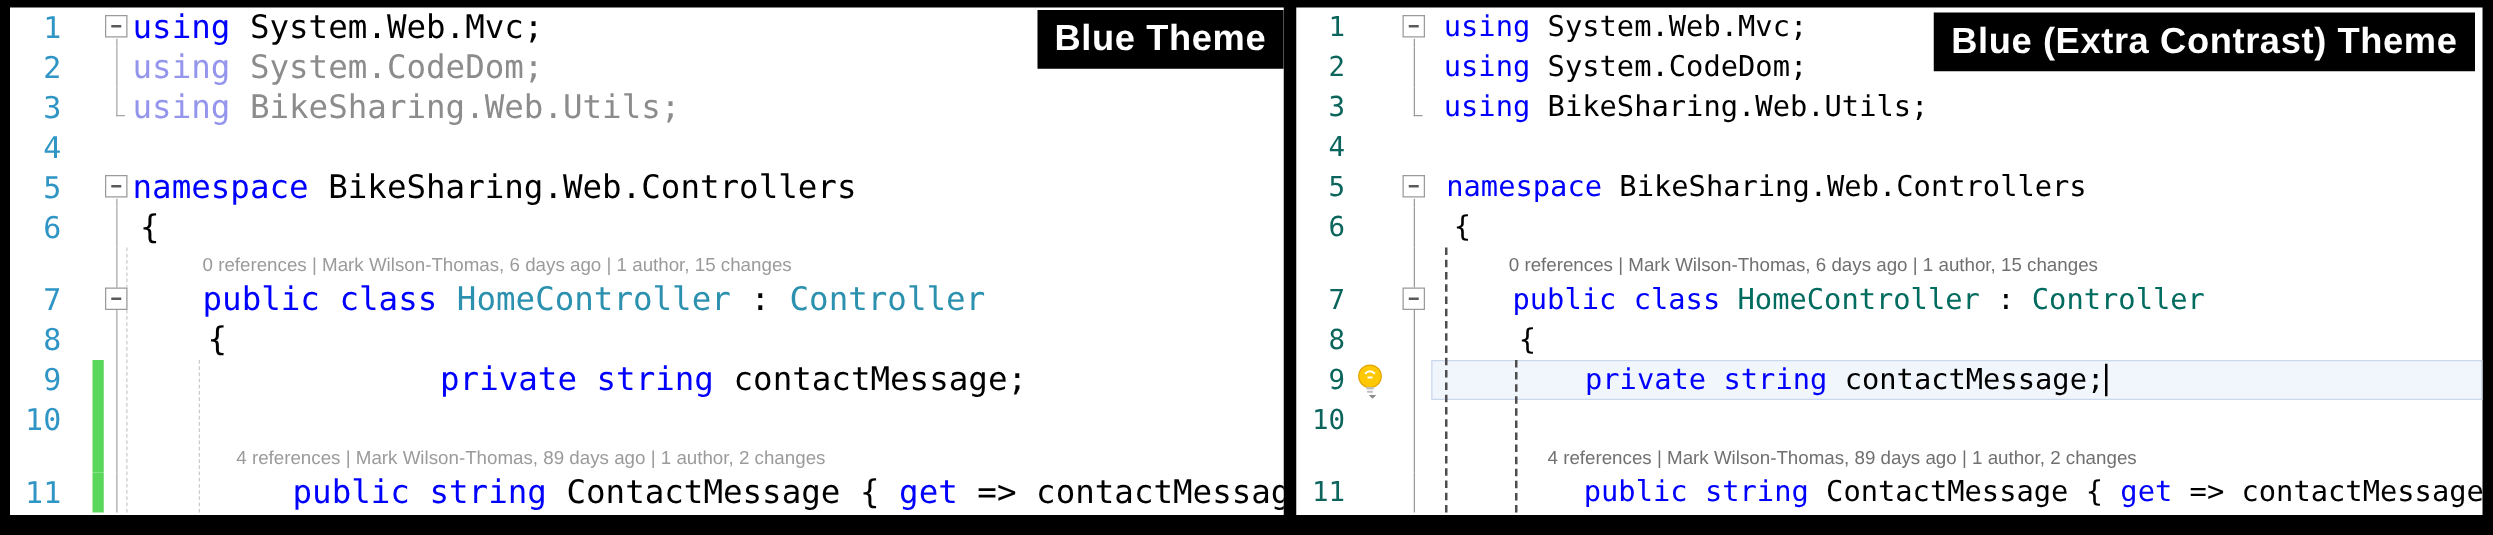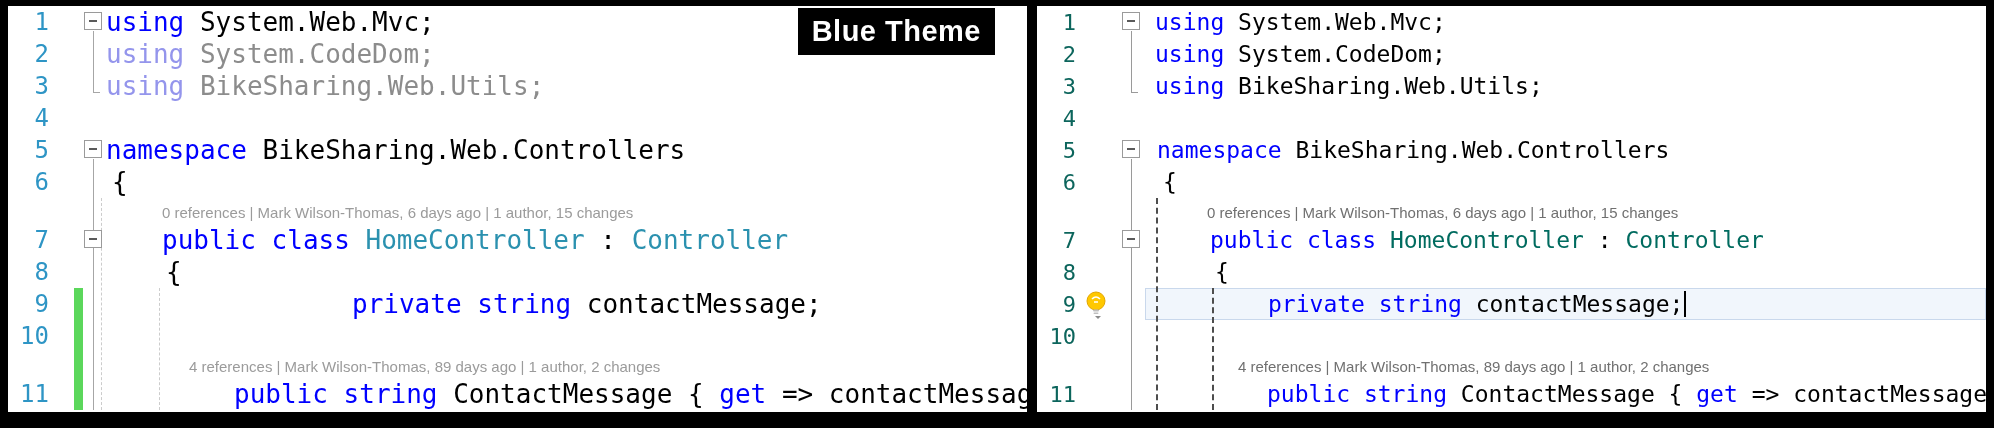--- a/index.html
+++ b/index.html
@@ -49,21 +49,21 @@
 
   .caret{display:inline-block;width:2px;height:26px;vertical-align:middle;margin-left:1px;}
 
   .guide{position:absolute;width:0;z-index:1;}
   #panel-left .guide{border-left:1px dashed var(--gd);}
   #panel-right .guide{border-left:2px dashed var(--gd);}
 
   .theme-label{position:absolute;background:#000;color:#fff;font-weight:bold;
                font-size:29px;padding:7px 14px;letter-spacing:0.5px;z-index:5;
                font-family:"Liberation Sans",sans-serif;}
-  #panel-left .theme-label{top:2px;right:32px;text-align:right;}
+  #panel-left .theme-label{top:2px;right:0;text-align:right;}
   #panel-right .theme-label{top:4px;right:6px;}
 </style>
 </head>
 <body>
 
 <div class="frame">
   <section class="panel" id="panel-left" style="--oln: #A6A6A6; --gd: #CCCCCC; --hlbg: #F1F6FC; --hlbd: #C9D8EC;">
     <div class="rows">
         <div class="row code">
           <div class="gutter" style="color: rgb(46, 149, 197);">1</div>
@@ -250,16 +250,17 @@
           <div class="outline line"></div>
           <div class="code-cell" style="padding-left: 93px;"><span style="color: rgb(112, 112, 112);">4 references | Mark Wilson-Thomas, 89 days ago | 1 author, 2 changes</span></div>
         </div>
         <div class="row code">
           <div class="gutter" style="color: rgb(12, 101, 92);">11</div>
           <div class="cbar"></div>
           <div class="outline line"></div>
           <div class="code-cell" style="padding-left: 122px;"><span style="color: rgb(0, 0, 255);">public string</span><span style="color: rgb(0, 0, 0);"> ContactMessage { </span><span style="color: rgb(0, 0, 255);">get</span><span style="color: rgb(0, 0, 0);"> =&gt; contactMessage</span></div>
         </div>
       </div>
+    <div class="theme-label">Blue (Extra Contrast) Theme</div>
   <div class="guide" style="left: 119px; top: 192px; height: 212px;"></div>
       <div class="guide" style="left: 175px; top: 282px; height: 122px;"></div>
     </section>
 </div>
 
 </body></html>

